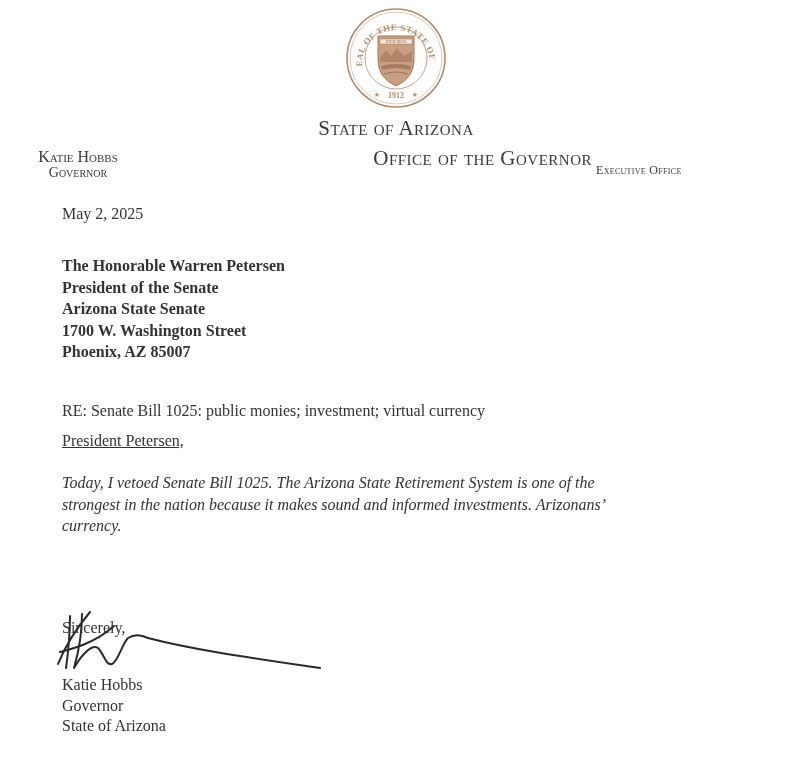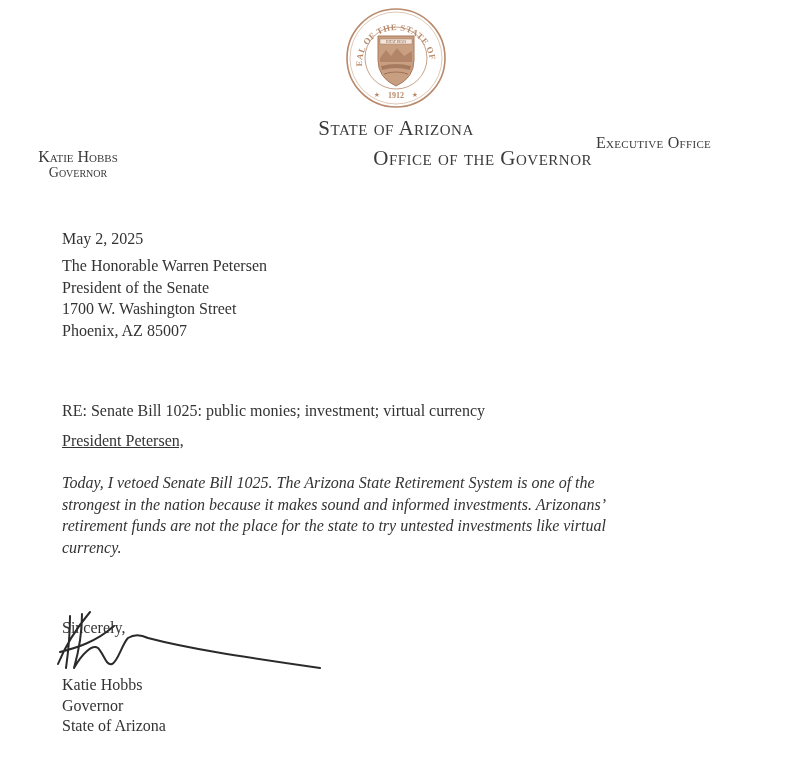--- a/index.html
+++ b/index.html
@@ -52,36 +52,36 @@
       top: 148px;
       font-size: 16px;
     }
     .lh-left-title {
       top: 165px;
       font-size: 14px;
     }
     .lh-right {
       position: absolute;
       left: 596px;
-      top: 134px;
-      font-size: 16px;
+      top: 163px;
+      font-size: 12px;
       font-variant: small-caps;
       color: #3a3a3a;
       letter-spacing: 0.3px;
     }
     .body-text {
       position: absolute;
       left: 62px;
       font-size: 16px;
       line-height: 21.5px;
       color: #333333;
     }
-    .date { top: 228px; }
+    .date { top: 203px; }
     .address { top: 255px; }
-    .address div { height: 21.5px; }
+    .address div { height: 21.5px; font-weight: bold; }
     .re { top: 400px; }
     .salutation { top: 430px; text-decoration: underline; }
     .paragraph {
       top: 472px;
       width: 680px;
     }
     .paragraph div { height: 21.5px; white-space: nowrap; font-style: italic; }
     .closing { top: 580px; margin-top: 37px; }
     .signature {
       position: absolute;
@@ -122,32 +122,32 @@
 <div class="letterhead-center lh-office">Office of the Governor</div>
 <div class="lh-left lh-left-name">Katie Hobbs</div>
 <div class="lh-left lh-left-title">Governor</div>
 <div class="lh-right">Executive Office</div>
 
 <div class="body-text date">May 2, 2025</div>
 
 <div class="body-text address">
   <div>The Honorable Warren Petersen</div>
   <div>President of the Senate</div>
+  <div>Arizona State Senate</div>
   <div>1700 W. Washington Street</div>
   <div>Phoenix, AZ 85007</div>
 </div>
 
 <div class="body-text re">RE: Senate Bill 1025: public monies; investment; virtual currency</div>
 
 <div class="body-text salutation">President Petersen,</div>
 
 <div class="body-text paragraph">
   <div>Today, I vetoed Senate Bill 1025. The Arizona State Retirement System is one of the</div>
   <div>strongest in the nation because it makes sound and informed investments. Arizonans’</div>
-  <div>retirement funds are not the place for the state to try untested investments like virtual</div>
   <div>currency.</div>
 </div>
 
 <div class="body-text closing">Sincerely,</div>
 
 <svg class="signature" viewBox="0 0 270 70" xmlns="http://www.w3.org/2000/svg">
   <path d="M 14 12 C 14 30, 12 50, 10 64
            M 2 60 C 10 40, 24 20, 34 8
            M 26 10 C 26 30, 22 50, 18 64
            M 4 48 C 20 44, 40 38, 58 22

